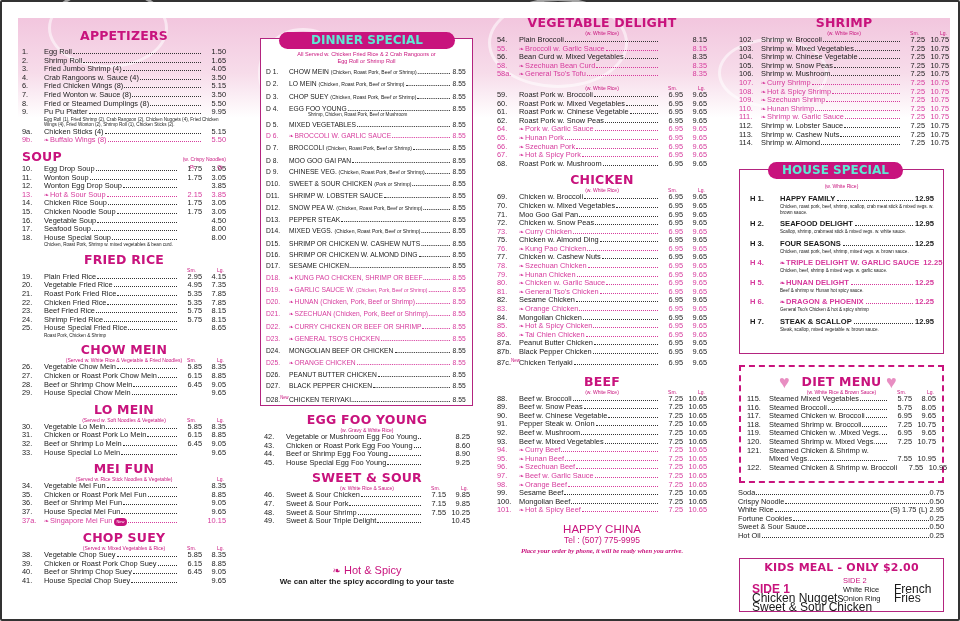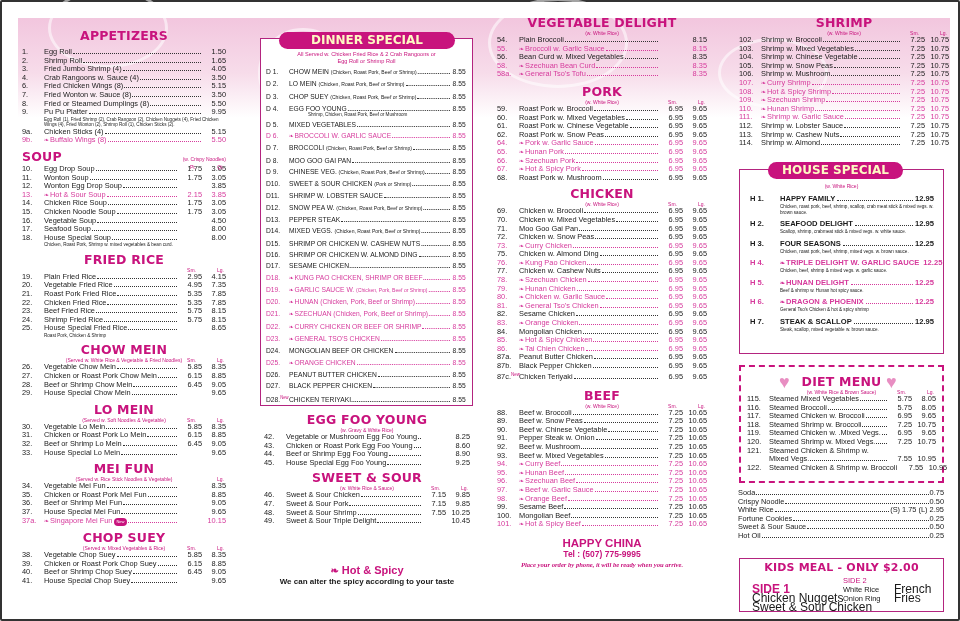--- a/index.html
+++ b/index.html
@@ -19,36 +19,36 @@
 .row .dots{flex:1;overflow:hidden;border-bottom:1px dotted #333;margin:0 1px;height:6px}
 .row .p1{width:24px;text-align:right;flex:none}
 .row .p2{width:24px;text-align:right;flex:none}
 .row.hot{color:#d63a9c}
 .row.hot .dots{border-bottom-color:#d63a9c}
 .note{font-size:4.6px;line-height:5.5px;padding-left:22px;color:#222}
 .spicy{font-size:6px;margin-right:1px}
 .newbadge{display:inline-block;background:#c8137d;color:#fff;font-size:4px;border-radius:4px;padding:0 2px;margin-left:2px;vertical-align:middle}
 .new-sup{color:#c8137d;font-size:4.5px;vertical-align:super}
 .box{position:absolute;border:1.5px solid #b3247f;background:#fff}
-.pill{position:absolute;background:#c8137d;color:#fef9c3;border-radius:9px;text-align:center;font-family:"DejaVu Sans",sans-serif;font-weight:bold;font-size:12px;line-height:17px}
+.pill{position:absolute;background:#c8137d;color:#5eead4;border-radius:9px;text-align:center;font-family:"DejaVu Sans",sans-serif;font-weight:bold;font-size:12px;line-height:17px}
 .drow{display:flex;align-items:baseline;font-family:"Liberation Sans",sans-serif;font-size:7.3px;line-height:11.3px;white-space:nowrap;transform:scaleX(.92);transform-origin:left}
 .drow .num{width:25px;flex:none}
 .drow .dots{flex:1;border-bottom:1px dotted #333;margin:0 1px;height:7px}
 .drow .p{flex:none;width:16px;text-align:right}
 .drow .paren{font-size:5.5px}
 .drow.hot{color:#d63a9c}
 .drow.hot .dots{border-bottom-color:#d63a9c}
 .hrow{display:flex;align-items:baseline;font-size:7.6px;font-weight:bold;white-space:nowrap;line-height:10px}
 .hrow .num{width:30px;flex:none}
 .hrow .dots{flex:1;border-bottom:1px dotted #333;margin:0 2px;height:7px}
 .hrow.hot{color:#d63a9c}
 .hrow.hot .dots{border-bottom-color:#d63a9c}
 .hnote{font-size:4.6px;line-height:5.5px;padding-left:30px;margin-bottom:4px}
 .diet{position:absolute;border:2px dashed #c8137d;background:#fff}
-.footer-title{font-weight:bold;color:#c8137d;text-align:center}
+.footer-title{font-weight:normal;color:#c8137d;text-align:center}
 </style>
 </head>
 <body>
 
 <div class="page">
   <div class="bgband">
     <div class="swirl" style="left:30px;top:-30px;width:120px;height:80px"></div>
     <div class="swirl" style="left:240px;top:10px;width:90px;height:90px"></div>
     <div class="swirl" style="left:470px;top:-20px;width:140px;height:90px"></div>
     <div class="swirl" style="left:700px;top:20px;width:110px;height:70px"></div>
@@ -679,21 +679,21 @@
         <div class="row">
           <span class="num">49.</span>
           <span class="name">Sweet &amp; Sour Triple Delight</span>
           <span class="dots"></span>
           <span class="p1"></span>
           <span class="p2">10.45</span>
         </div>
       </div>
 
     <div style="margin-top:38px;text-align:center">
-      <div style="color:#c8137d;font-weight:bold;font-size:11px">
+      <div style="color:#c8137d;font-weight:normal;font-size:11px">
         <span style="font-size:10px">❧</span>
         <span>Hot &amp; Spicy</span>
       </div>
       <div style="font-weight:bold;font-size:8px;margin-top:1px">We can alter the spicy according to your taste</div>
     </div>
   </div>
 
   <div class="col" style="left:495px;top:14px;width:210px">
     <div class="sec-title">VEGETABLE DELIGHT</div>
     <div class="sub">(w. White Rice)</div>
@@ -732,21 +732,20 @@
           <span class="num">58a.</span>
           <span class="spicy">❧</span>
           <span class="name">General Tso's Tofu</span>
           <span class="dots"></span>
           <span class="p1"></span>
           <span class="p2">8.35</span>
         </div>
       </div>
 
     <div style="height:6px"></div>
-    <div class="sec-title">PORK</div>
     <div class="hdrrow">
         <span class="sub">(w. White Rice)</span>
         <span class="sm" style="right:30px">Sm.</span>
         <span class="lg" style="right:2px">Lg.</span>
       </div>
     <div id="pork-list">
         <div class="row">
           <span class="num">59.</span>
           <span class="name">Roast Pork w. Broccoli</span>
           <span class="dots"></span>

